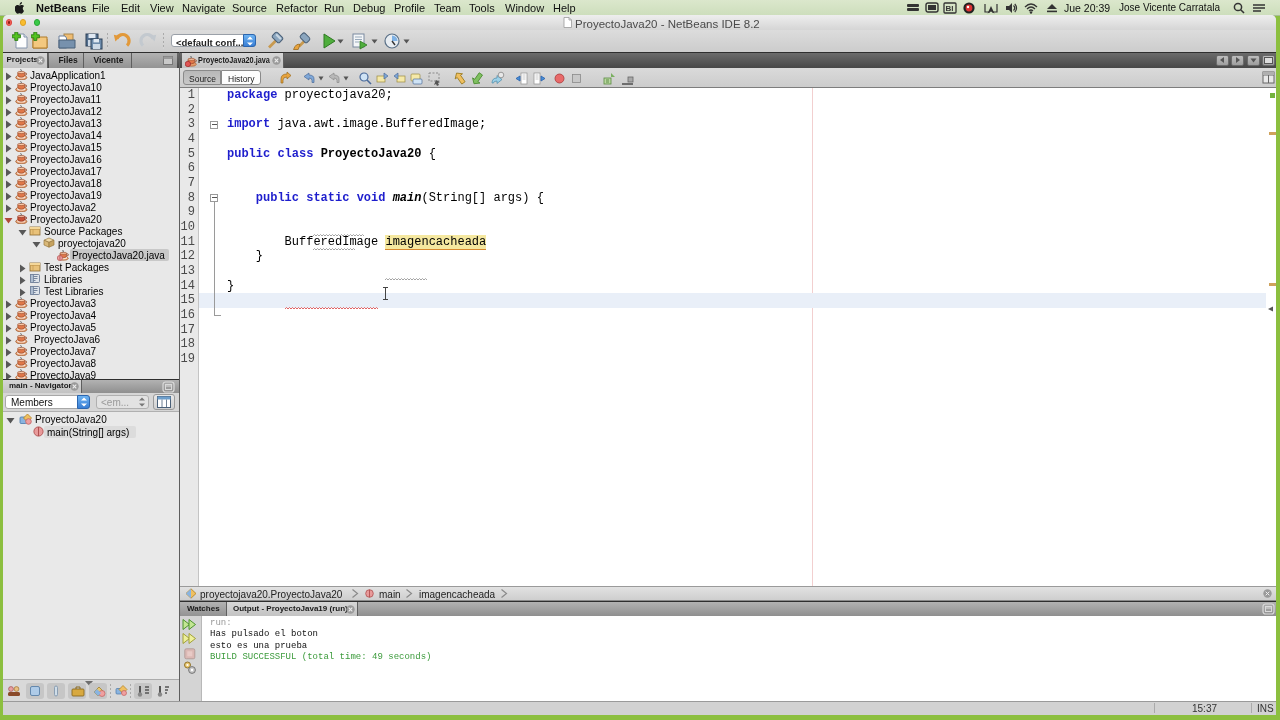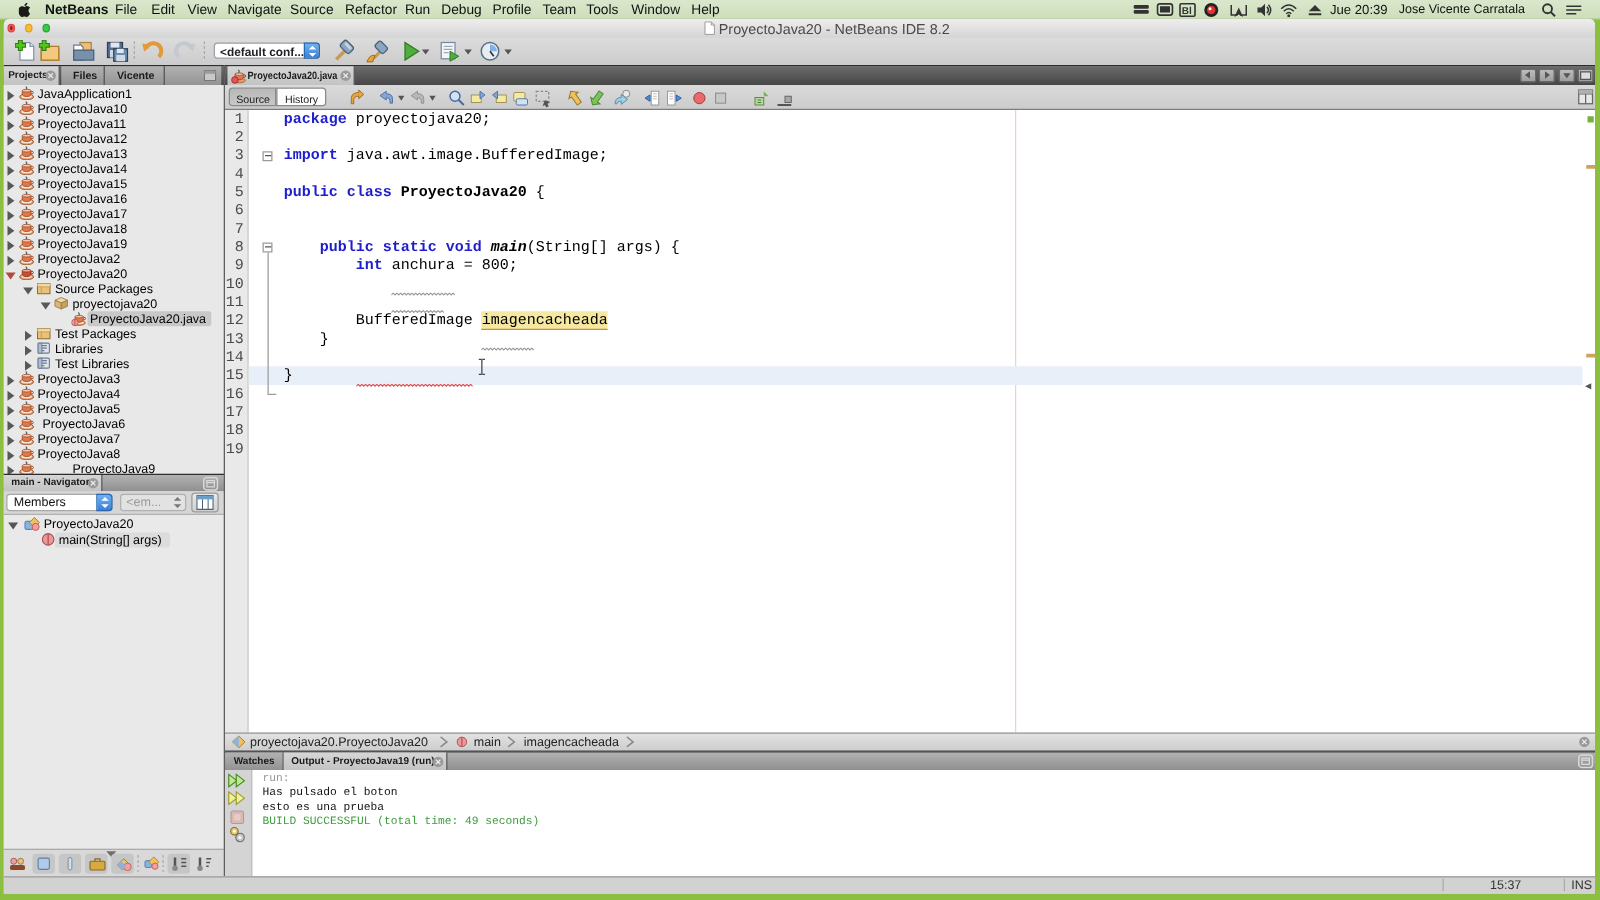--- a/index.html
+++ b/index.html
@@ -544,21 +544,21 @@
 <div class="a" style="left:15px;top:369px;">
     <svg width="13" height="11" viewBox="0 0 13 11">
       <ellipse cx="6.3" cy="8.5" rx="5.6" ry="2.3" fill="#e59a6a" stroke="#9a5a30" stroke-width="0.7"></ellipse>
       <ellipse cx="6.3" cy="8.1" rx="4.2" ry="1.5" fill="#fff" opacity="0.75"></ellipse>
       <path d="M2.8 3.4 h7 v2.8 q0 2 -3.5 2 t-3.5 -2 z" fill="#e0784a" stroke="#9a4a28" stroke-width="0.7"></path>
       <ellipse cx="6.3" cy="3.5" rx="3.5" ry="1.1" fill="#f8c8a8" stroke="#9a4a28" stroke-width="0.6"></ellipse>
       <path d="M9.9 4 q1.8 -.2 1.8 1 t-1.8 1.2" fill="none" stroke="#9a4a28" stroke-width="0.8"></path>
       <path d="M5.5 0.2 q1.6 .8 .4 2.4" stroke="#555" stroke-width="0.9" fill="none"></path>
     </svg>
   </div>
-<div class="a sans" style="left:30px;top:370px;font-size:10px;color:#000;white-space:nowrap;margin-left:28px;">ProyectoJava9</div>
+<div class="a sans" style="left:30px;top:370px;font-size:10px;color:#000;white-space:nowrap;">ProyectoJava9</div>
 <div class="a" style="left:3px;top:379px;width:177px;height:14px;background:linear-gradient(#b2b2b2,#8f8f8f);border-top:1px solid #2e2e2e;box-sizing:border-box;"></div>
 <div class="a" style="left:3px;top:380px;width:79px;height:13px;background:linear-gradient(#d6d6d6,#c3c3c3);border-right:1px solid #5e5e5e;box-sizing:border-box;"></div>
 <div class="a sans" style="left:9px;top:381.0px;font-size:8px;font-weight:bold;color:#1a1a1a;white-space:nowrap;">main - Navigator</div>
 <svg class="a" style="left:70px;top:382.0px" width="9" height="9" viewBox="0 0 9 9">
     <circle cx="4.5" cy="4.5" r="4.2" fill="#9a9a9a"></circle>
     <path d="M2.7 2.7 L6.3 6.3 M6.3 2.7 L2.7 6.3" stroke="#ededed" stroke-width="1.1"></path>
   </svg>
 <svg class="a" style="left:162px;top:381px" width="13" height="12" viewBox="0 0 13 12">
     <rect x="1" y="1" width="11" height="10" rx="2.5" fill="none" stroke="#dadada" stroke-width="1.2"></rect>
     <rect x="3.5" y="3.5" width="6" height="5" fill="none" stroke="#dadada" stroke-width="1"></rect>
@@ -762,21 +762,20 @@
 <div class="a" style="left:213.5px;top:314.9px;width:7px;height:1px;background:#9a9a9a;"></div>
 <div class="a mono" style="left:227px;top:88px;font-size:12px;line-height:14.67px;color:#000;">
     <div style="height:14.67px;white-space:pre;"><span style="color:#1e1ecd;font-weight:bold;">package</span> proyectojava20;</div>
     <div style="height:14.67px;white-space:pre;"></div>
     <div style="height:14.67px;white-space:pre;"><span style="color:#1e1ecd;font-weight:bold;">import</span> java.awt.image.BufferedImage;</div>
     <div style="height:14.67px;white-space:pre;"></div>
     <div style="height:14.67px;white-space:pre;"><span style="color:#1e1ecd;font-weight:bold;">public class</span> <b>ProyectoJava20</b> {</div>
     <div style="height:14.67px;white-space:pre;"></div>
     <div style="height:14.67px;white-space:pre;"></div>
     <div style="height:14.67px;white-space:pre;">    <span style="color:#1e1ecd;font-weight:bold;">public static void</span> <b><i>main</i></b>(String[] args) {</div>
-    <div style="height:14.67px;white-space:pre;">        <span style="color:#1e1ecd;font-weight:bold;">int</span> anchura = 800;</div>
     <div style="height:14.67px;white-space:pre;"></div>
     <div style="height:14.67px;white-space:pre;"></div>
     <div style="height:14.67px;white-space:pre;">        BufferedImage <span style="background:#f5e8a0;border-bottom:1px solid #d88a30;">imagencacheada</span></div>
     <div style="height:14.67px;white-space:pre;">    }</div>
     <div style="height:14.67px;white-space:pre;"></div>
     <div style="height:14.67px;white-space:pre;">}</div>
     <div style="height:14.67px;white-space:pre;"></div>
   </div>
 <svg class="a" style="left:313.4px;top:233.5px" width="51" height="3" viewBox="0 0 51 3">
     <path d="M0 2 L1.5 0.5 L3 2 L4.5 0.5 L6 2 L7.5 0.5 L9 2 L10.5 0.5 L12 2 L13.5 0.5 L15 2 L16.5 0.5 L18 2 L19.5 0.5 L21 2 L22.5 0.5 L24 2 L25.5 0.5 L27 2 L28.5 0.5 L30 2 L31.5 0.5 L33 2 L34.5 0.5 L36 2 L37.5 0.5 L39 2 L40.5 0.5 L42 2 L43.5 0.5 L45 2 L46.5 0.5 L48 2 L49.5 0.5 L51 2" fill="none" stroke="#9a9a9a" stroke-width="0.9"></path>

